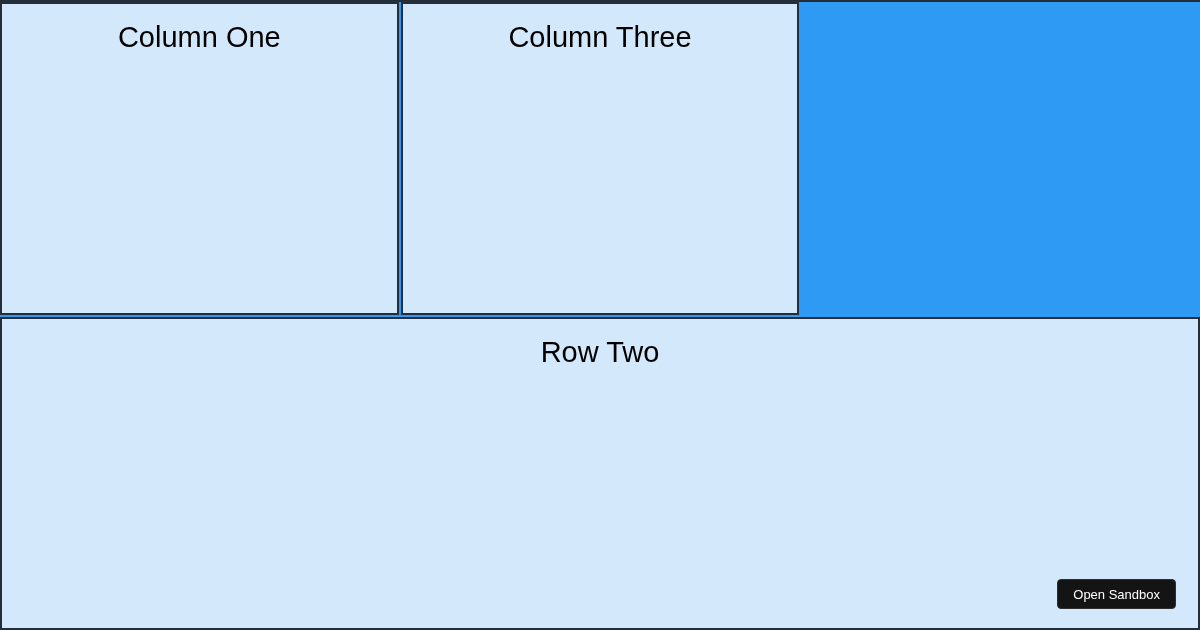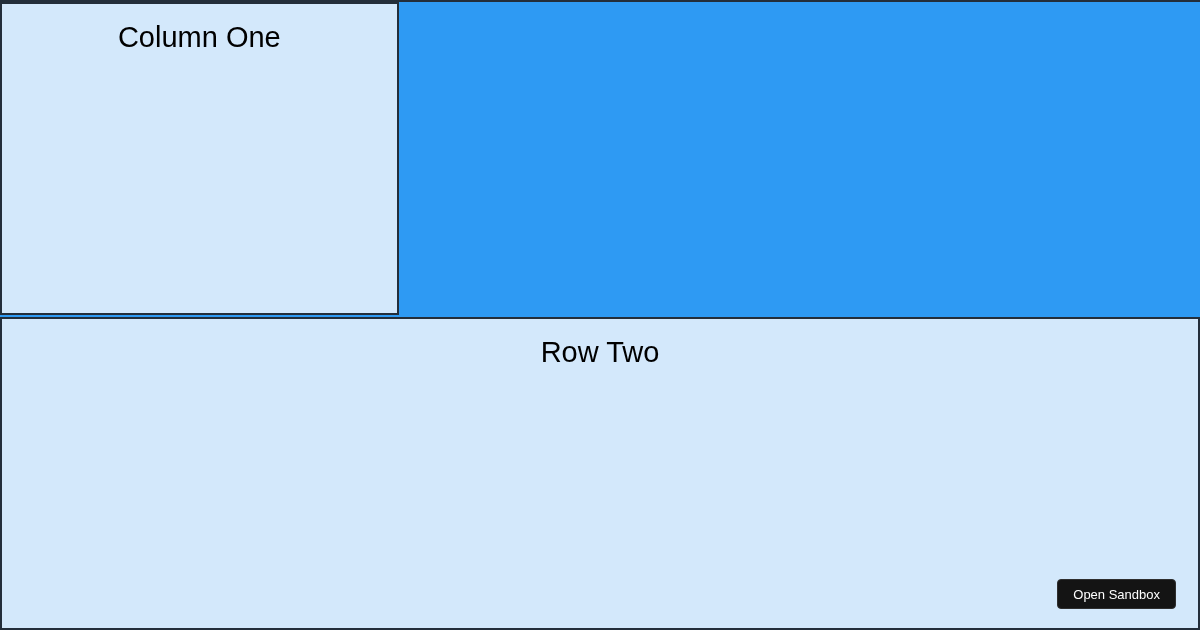--- a/index.html
+++ b/index.html
@@ -60,18 +60,21 @@
     white-space: nowrap;
   }
 </style>
 </head>
 <body>
 
 <div class="grid">
   <div class="panel">
     <div class="panel-label">Column One</div>
   </div>
+  <div class="panel">
+    <div class="panel-label">Column Three</div>
+  </div>
   <div class="panel panel-row-two">
     <div class="panel-label">Row Two</div>
   </div>
 </div>
 
 <button class="open-sandbox-button">Open Sandbox</button>
 
 </body></html>

